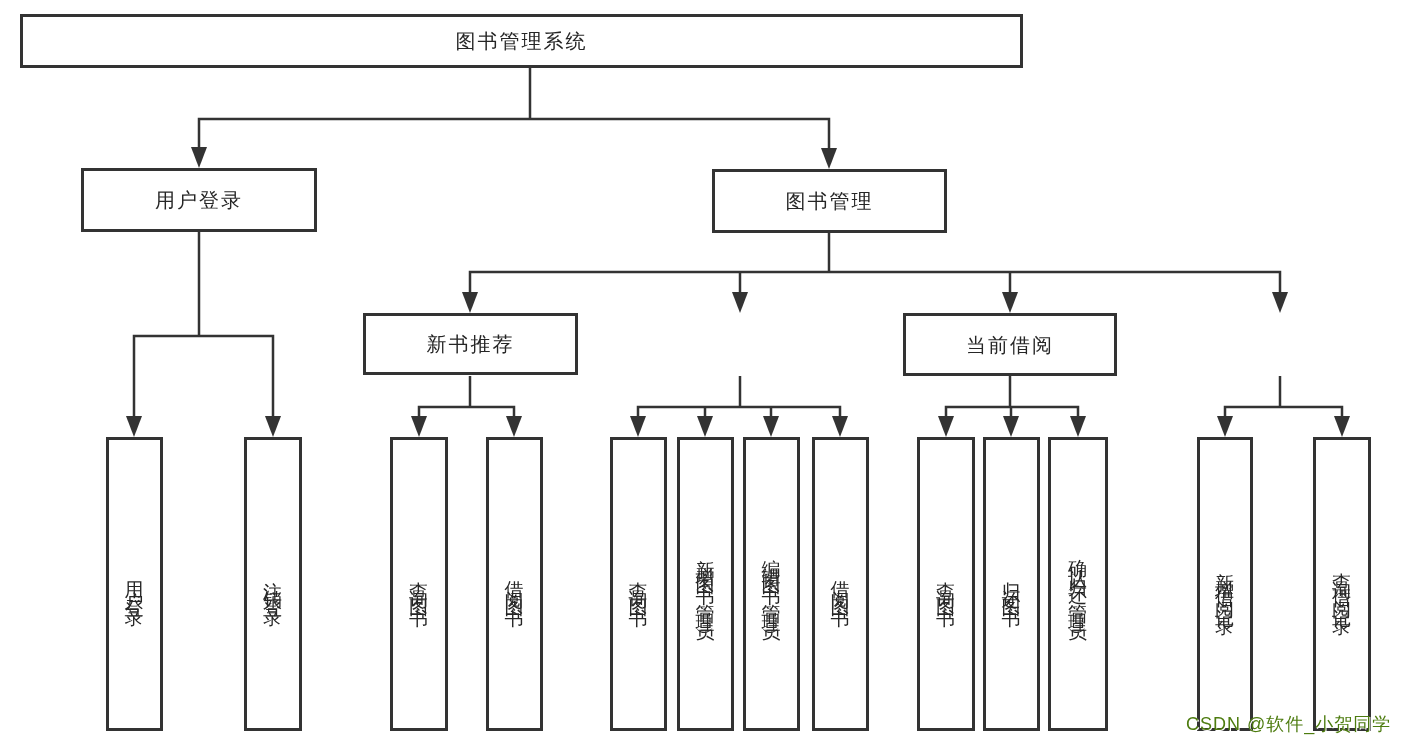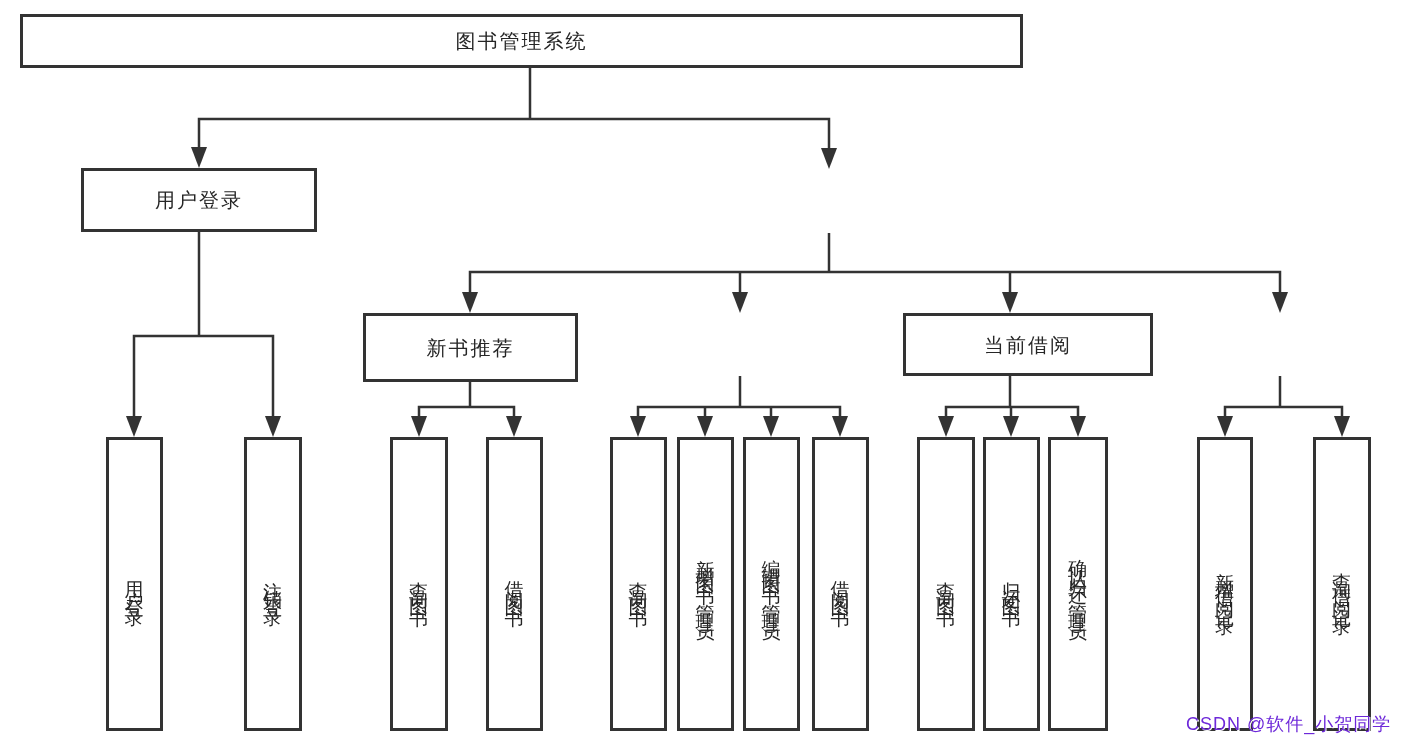--- a/index.html
+++ b/index.html
@@ -41,21 +41,21 @@
     letter-spacing: 9px;
     top: 437px;
     height: 294px;
   }
   #watermark {
     position: absolute;
     left: 1186px;
     top: 712px;
     width: 212px;
     font-size: 18px;
-    color: #6d28d9;
+    color: #4d7c0f;
     letter-spacing: 1px;
     white-space: nowrap;
     text-shadow: 1px 1px 0 #ffffff;
     z-index: 5;
   }
   svg path { stroke: #333333; stroke-width: 2.5; fill: none; }
   svg polygon { fill: #333333; stroke: none; }
 </style>
 </head>
 <body>
@@ -113,23 +113,24 @@
       <path d="M1280,376 V407"></path>
       <path d="M1225,416 V407 H1342 V416"></path>
       <polygon points="1217,416 1233,416 1225,437"></polygon>
       <polygon points="1334,416 1350,416 1342,437"></polygon>
     </g>
   </svg>
 
   <div class="node h" style="left:20px; top:14px; width:1003px; height:54px;">图书管理系统</div>
 
   <div class="node h" style="left:81px; top:168px; width:236px; height:64px;">用户登录</div>
+  <div class="node h" style="left:712px; top:169px; width:235px; height:64px;">图书管理</div>
 
-  <div class="node h" style="left:363px; top:313px; width:215px; height:69px;">新书推荐</div>
-  <div class="node h" style="left:903px; top:313px; width:250px; height:63px;">当前借阅</div>
+  <div class="node h" style="left:363px; top:313px; width:215px; height:62px;">新书推荐</div>
+  <div class="node h" style="left:903px; top:313px; width:214px; height:63px;">当前借阅</div>
 
   <div class="node v" style="left:106px; width:57px;">用户登录</div>
   <div class="node v" style="left:244px; width:58px;">注销登录</div>
 
   <div class="node v" style="left:390px; width:58px;">查询图书</div>
   <div class="node v" style="left:486px; width:57px;">借阅图书</div>
 
   <div class="node v" style="left:610px; width:57px;">查询图书</div>
   <div class="node v" style="left:677px; width:57px;">新增图书（管理员）</div>
   <div class="node v" style="left:743px; width:57px;">编辑图书（管理员）</div>

